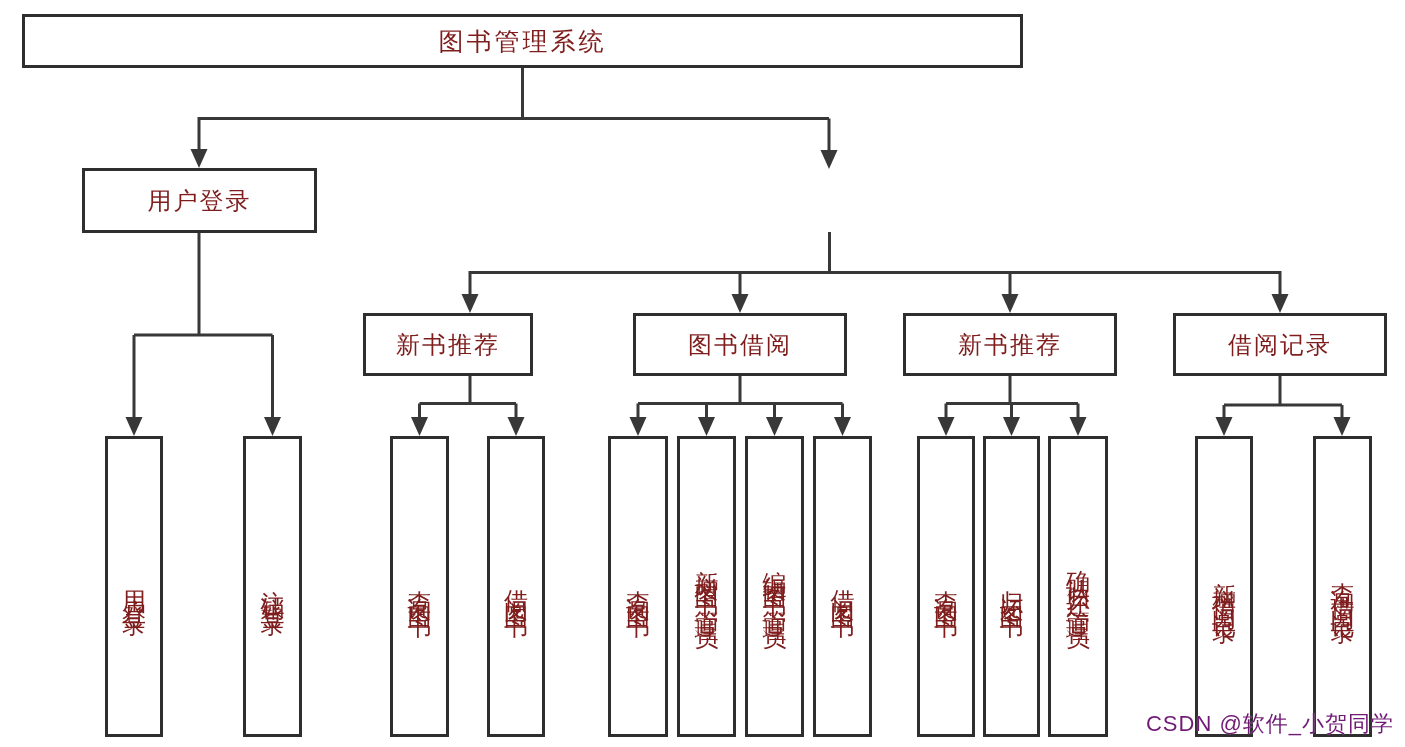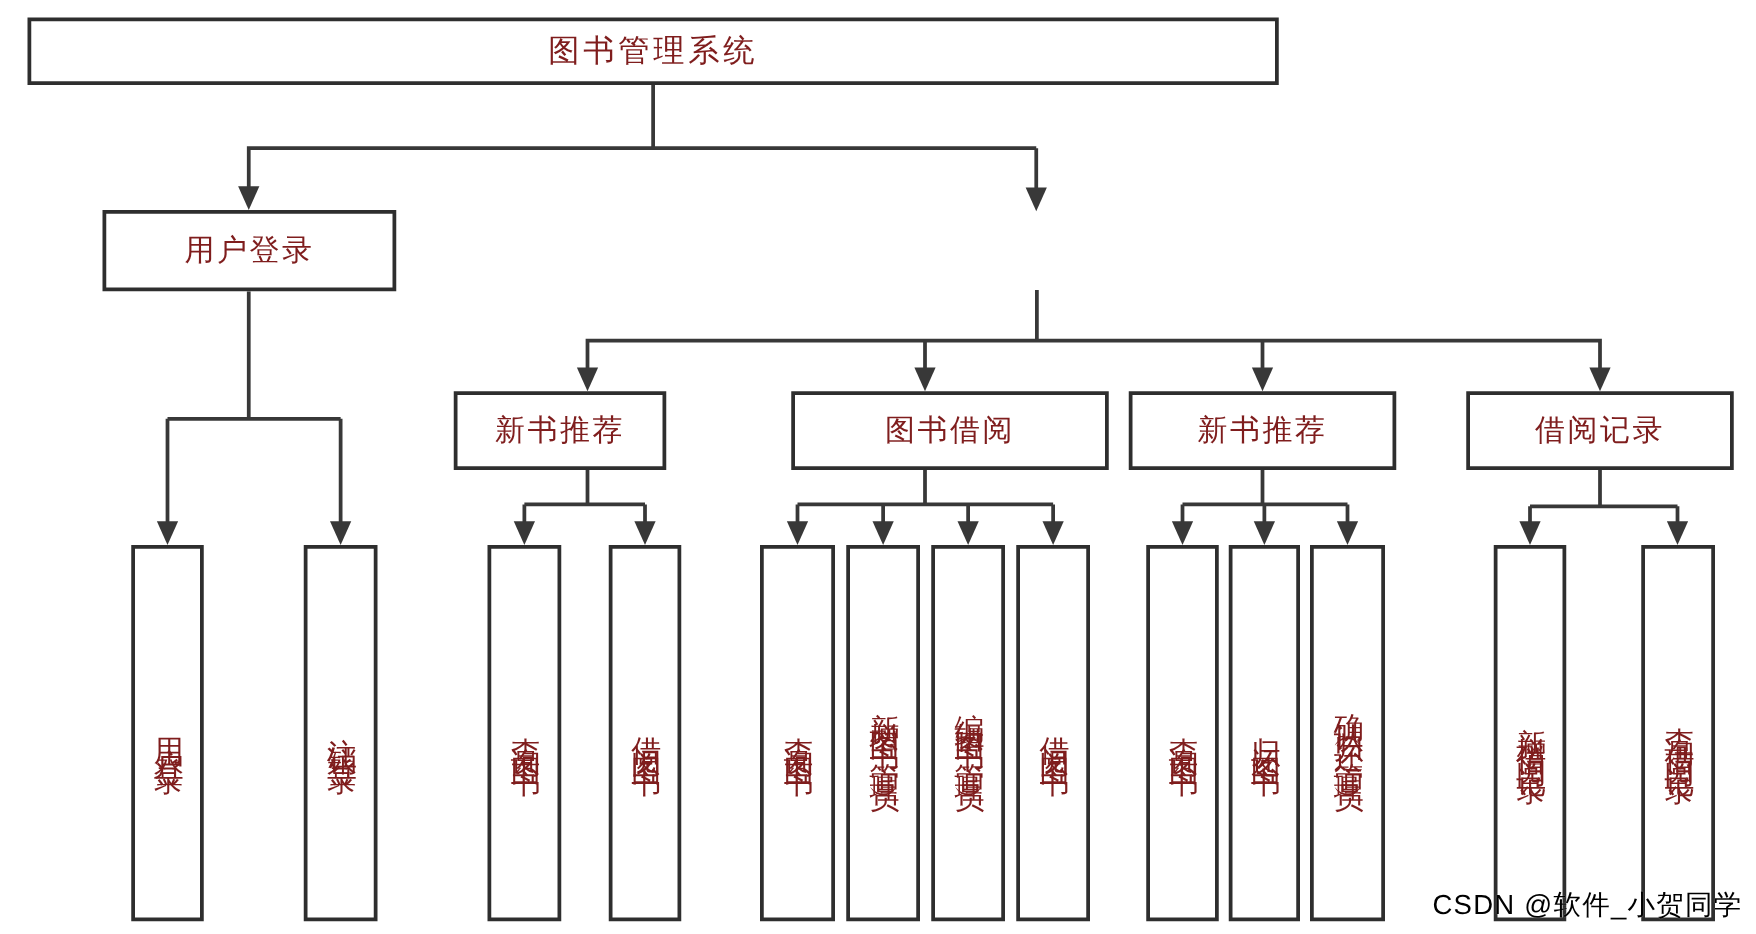--- a/index.html
+++ b/index.html
@@ -15,21 +15,21 @@
   .node .lbl{
     color:#7f1d1d;font-size:24px;letter-spacing:2px;line-height:1;white-space:nowrap;
   }
   .vnode .lbl{
     writing-mode:vertical-rl;text-orientation:mixed;
     letter-spacing:8px;font-size:24px;
   }
   .root-node .lbl{font-size:25px;letter-spacing:3px;}
   .watermark{
     position:absolute;right:11px;bottom:8px;z-index:3;
-    font-size:22px;color:#000000;letter-spacing:1px;white-space:nowrap;
+    font-size:22px;color:#701a75;letter-spacing:1px;white-space:nowrap;
     text-shadow:0 0 1px rgba(255,255,255,0.6);
   }
 </style>
 </head>
 <body>
 
 <div class="stage">
 
   <svg class="connectors" width="1405" height="747" viewBox="0 0 1405 747">
     <g stroke="#383838" stroke-width="3" fill="none">
@@ -78,21 +78,21 @@
     <span class="lbl">图书管理系统</span>
   </div>
 
   <div class="node" style="left:82px;top:168px;width:235px;height:65px;">
     <span class="lbl">用户登录</span>
   </div>
 
   <div class="node" style="left:363px;top:313px;width:170px;height:63px;">
     <span class="lbl">新书推荐</span>
   </div>
-  <div class="node" style="left:633px;top:313px;width:254px;height:63px;">
+  <div class="node" style="left:633px;top:313px;width:214px;height:63px;">
     <span class="lbl">图书借阅</span>
   </div>
   <div class="node" style="left:903px;top:313px;width:214px;height:63px;">
     <span class="lbl">新书推荐</span>
   </div>
   <div class="node" style="left:1173px;top:313px;width:214px;height:63px;">
     <span class="lbl">借阅记录</span>
   </div>
 
   <div class="node vnode" style="left:105px;top:436px;width:58px;height:301px;">

